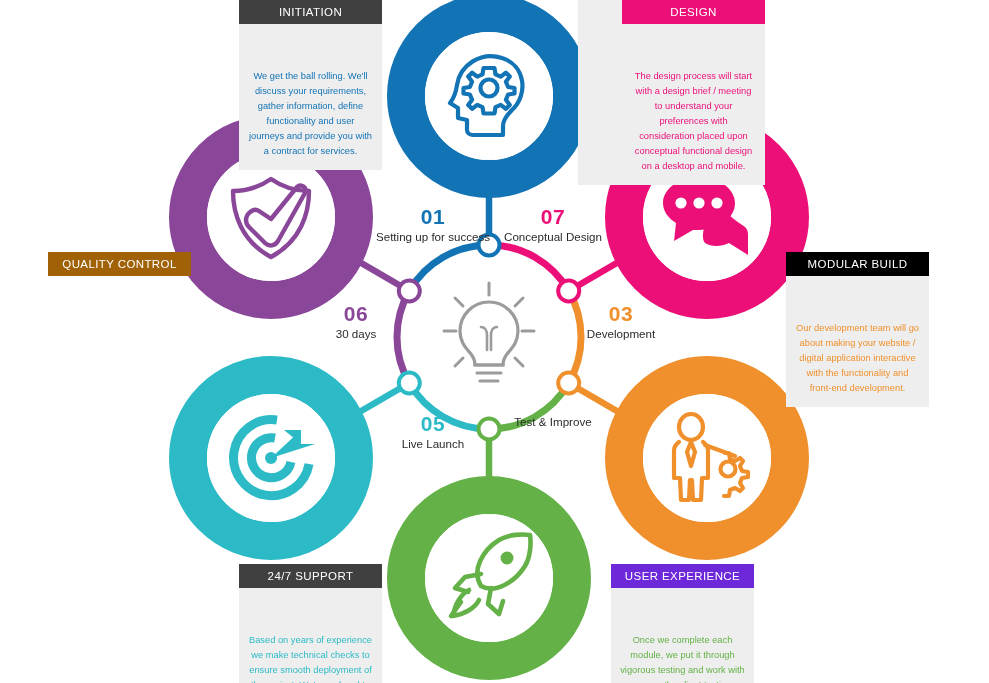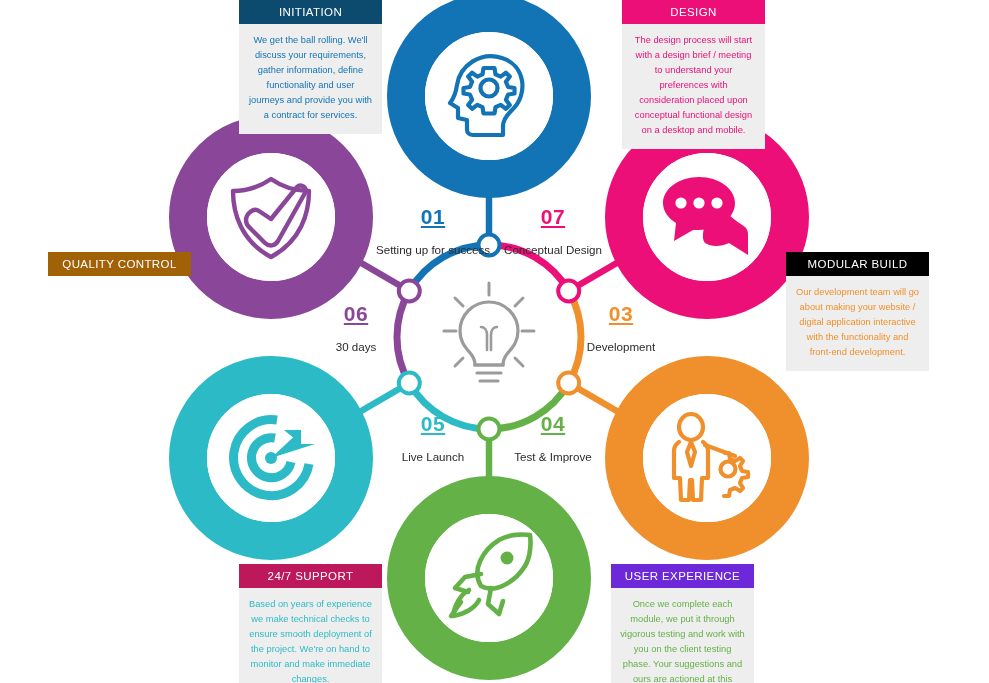--- a/index.html
+++ b/index.html
@@ -6,37 +6,37 @@
   body{width:989px;height:683px;overflow:hidden;font-family:"Liberation Sans",sans-serif;position:relative;}
   #stage{position:absolute;left:0;top:0;width:989px;height:683px;}
 
   
   .card{position:absolute;width:143px;background:#eeeeee;}
   .card .card-head{
     height:24px;line-height:24px;text-align:center;color:#ffffff;
     font-size:11.5px;letter-spacing:.4px;font-weight:400;
   }
   .card .card-body{
-    padding:9px 9px 11px 9px;font-size:9.3px;line-height:1.62;text-align:center;
+    padding:9px 9px 11px 9px;font-size:9.3px;line-height:1.62;text-align:center;margin-top:36px;
   }
 
   .c-initiation{left:239px;top:0px;}
-  .c-design{left:622px;top:0px;}
+  .c-design{left:578px;top:0px;padding-left:44px;}
   .c-quality{left:48px;top:252px;}
   .c-modular{left:786px;top:252px;}
   .c-support{left:239px;top:564px;}
   .c-ux{left:611px;top:564px;}
 
   
   #diagram{position:absolute;left:0;top:0;width:989px;height:683px;}
 
   
   .step{position:absolute;text-align:center;width:132px;}
-  .step .num{font-size:21px;font-weight:700;line-height:1.05;letter-spacing:.5px;text-decoration:underline;}
-  .step .cap{font-size:11.6px;color:#2b2b2b;line-height:1.26;margin-top:15px;}
+  .step .num{font-size:21px;font-weight:700;line-height:1.05;letter-spacing:.5px;}
+  .step .cap{font-size:11.6px;color:#2b2b2b;line-height:1.26;margin-top:2px;}
   .s01{left:367px;top:206px;}
   .s02{left:487px;top:206px;}
   .s03{left:555px;top:303px;text-align:center;}
   .s04{left:487px;top:413px;}
   .s05{left:367px;top:413px;}
   .s06{left:290px;top:303px;}
 </style>
 </head>
 <body>
 
@@ -178,53 +178,52 @@
   </div>
   <div class="step s02">
     <div class="num" style="color:#ec0f78">07</div>
     <div class="cap">Conceptual Design</div>
   </div>
   <div class="step s03">
     <div class="num" style="color:#f0902c">03</div>
     <div class="cap">Development</div>
   </div>
   <div class="step s04">
-    <div class="num" style="color:#63b147">04</div>
     <div class="cap">Test &amp; Improve</div>
   </div>
   <div class="step s05">
     <div class="num" style="color:#2cbbc6">05</div>
     <div class="cap">Live Launch</div>
   </div>
   <div class="step s06">
     <div class="num" style="color:#8a4799">06</div>
     <div class="cap">30 days</div>
   </div>
 
   <div class="card c-initiation">
-    <div class="card-head" style="background:#0c4a6e">INITIATION</div>
+    <div class="card-head" style="background:#404040">INITIATION</div>
     <div class="card-body" style="color:#1273b5">We get the ball rolling. We'll discuss your requirements, gather information, define functionality and user journeys and provide you with a contract for services.</div>
   </div>
 
   <div class="card c-design">
     <div class="card-head" style="background:#ec0f78">DESIGN</div>
     <div class="card-body" style="color:#ec0f78">The design process will start with a design brief / meeting to understand your preferences with consideration placed upon conceptual functional design on a desktop and mobile.</div>
   </div>
 
   <div class="card c-quality">
     <div class="card-head" style="background:#a16207">QUALITY CONTROL</div>
   </div>
 
   <div class="card c-modular">
     <div class="card-head" style="background:#000000">MODULAR BUILD</div>
     <div class="card-body" style="color:#f0902c">Our development team will go about making your website / digital application interactive with the functionality and front-end development.</div>
   </div>
 
   <div class="card c-support">
-    <div class="card-head" style="background:#be185d">24/7 SUPPORT</div>
+    <div class="card-head" style="background:#404040">24/7 SUPPORT</div>
     <div class="card-body" style="color:#2cbbc6">Based on years of experience we make technical checks to ensure smooth deployment of the project. We're on hand to monitor and make immediate changes.</div>
   </div>
 
   <div class="card c-ux">
     <div class="card-head" style="background:#6d28d9">USER EXPERIENCE</div>
     <div class="card-body" style="color:#63b147">Once we complete each module, we put it through vigorous testing and work with you on the client testing phase. Your suggestions and ours are actioned at this stage.</div>
   </div>
 
 </div>
 

